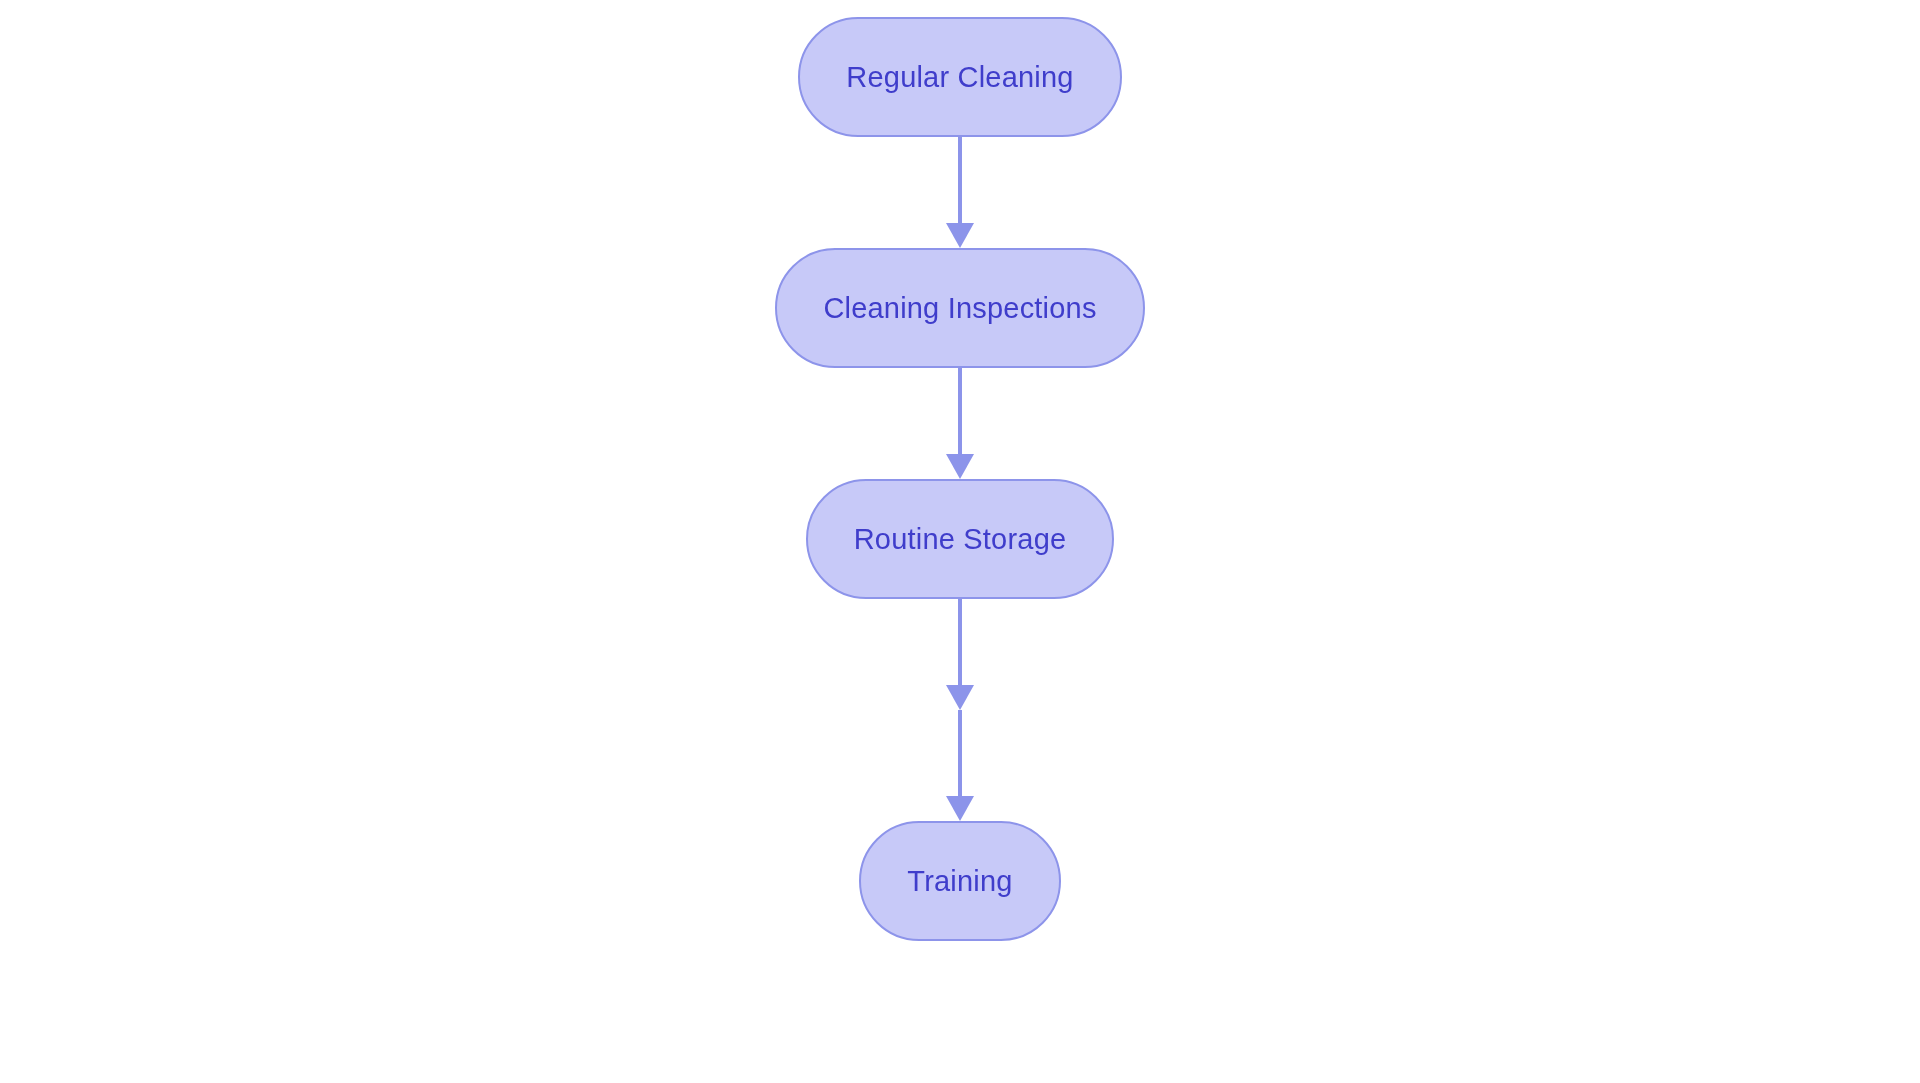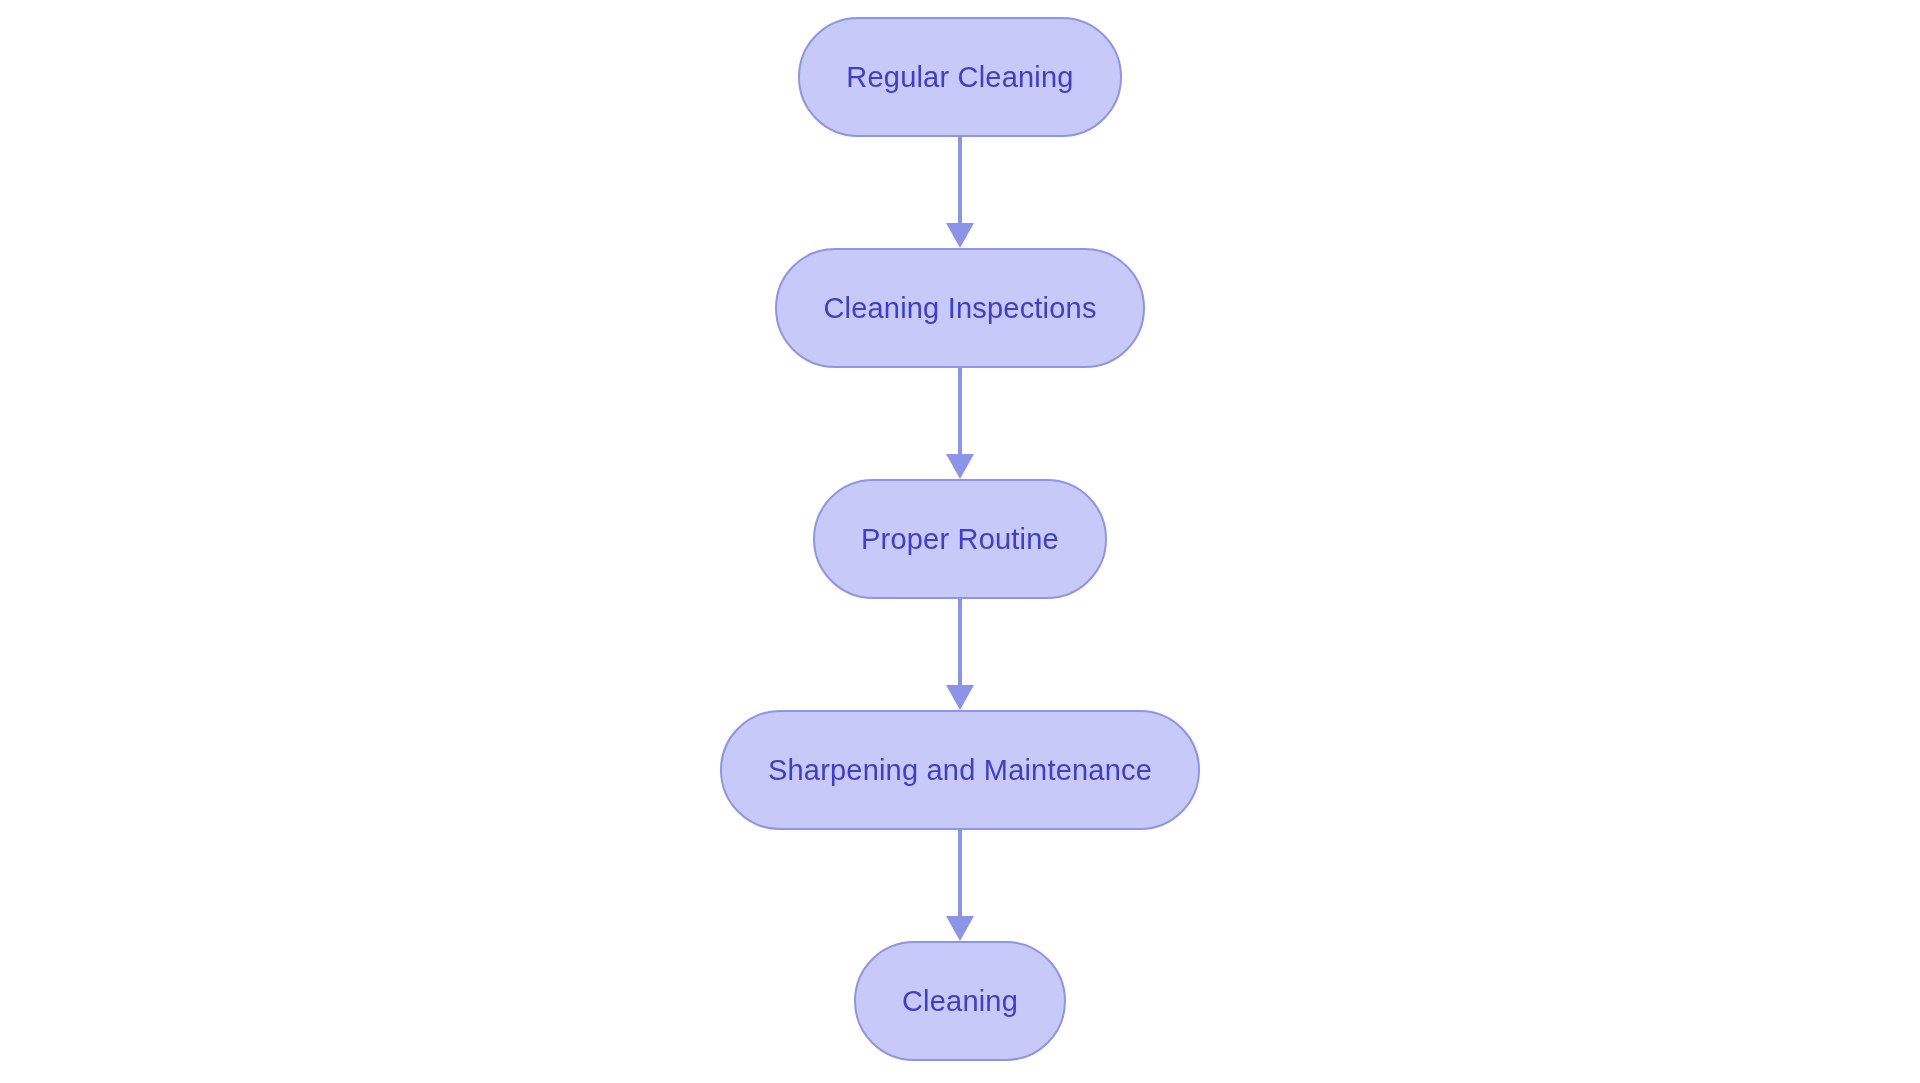--- a/index.html
+++ b/index.html
@@ -75,34 +75,31 @@
   <div class="node">
     <span class="node-label">Cleaning Inspections</span>
   </div>
 
   <div class="connector">
     <div class="line"></div>
     <div class="head"></div>
   </div>
 
   <div class="node">
-    <span class="node-label">Proper Routine</span>
+    <span class="node-label">Routine Storage</span>
   </div>
 
   <div class="connector">
     <div class="line"></div>
     <div class="head"></div>
   </div>
 
-  <div class="node">
-    <span class="node-label">Sharpening and Maintenance</span>
-  </div>
 
   <div class="connector">
     <div class="line"></div>
     <div class="head"></div>
   </div>
 
   <div class="node">
-    <span class="node-label">Cleaning</span>
+    <span class="node-label">Training</span>
   </div>
 
 </div>
 
 </body></html>

